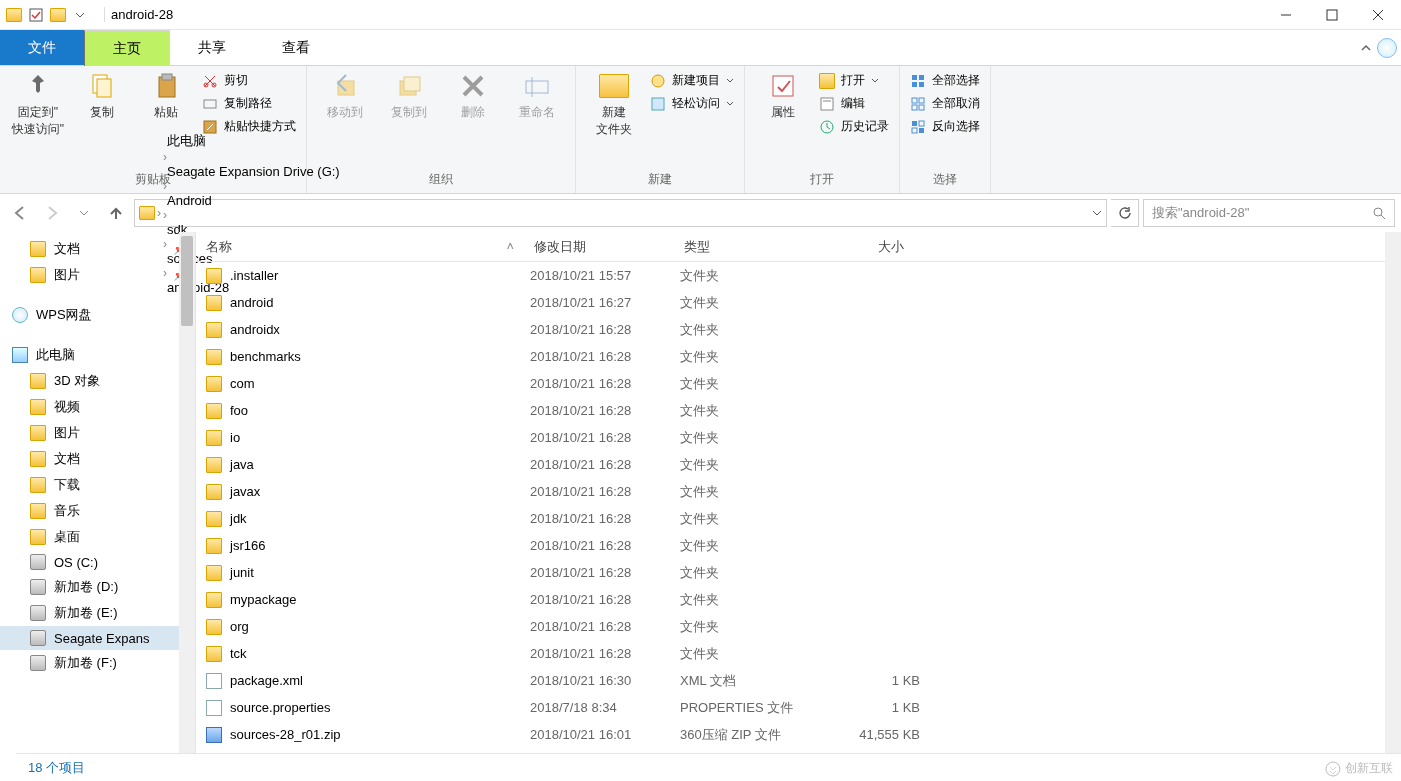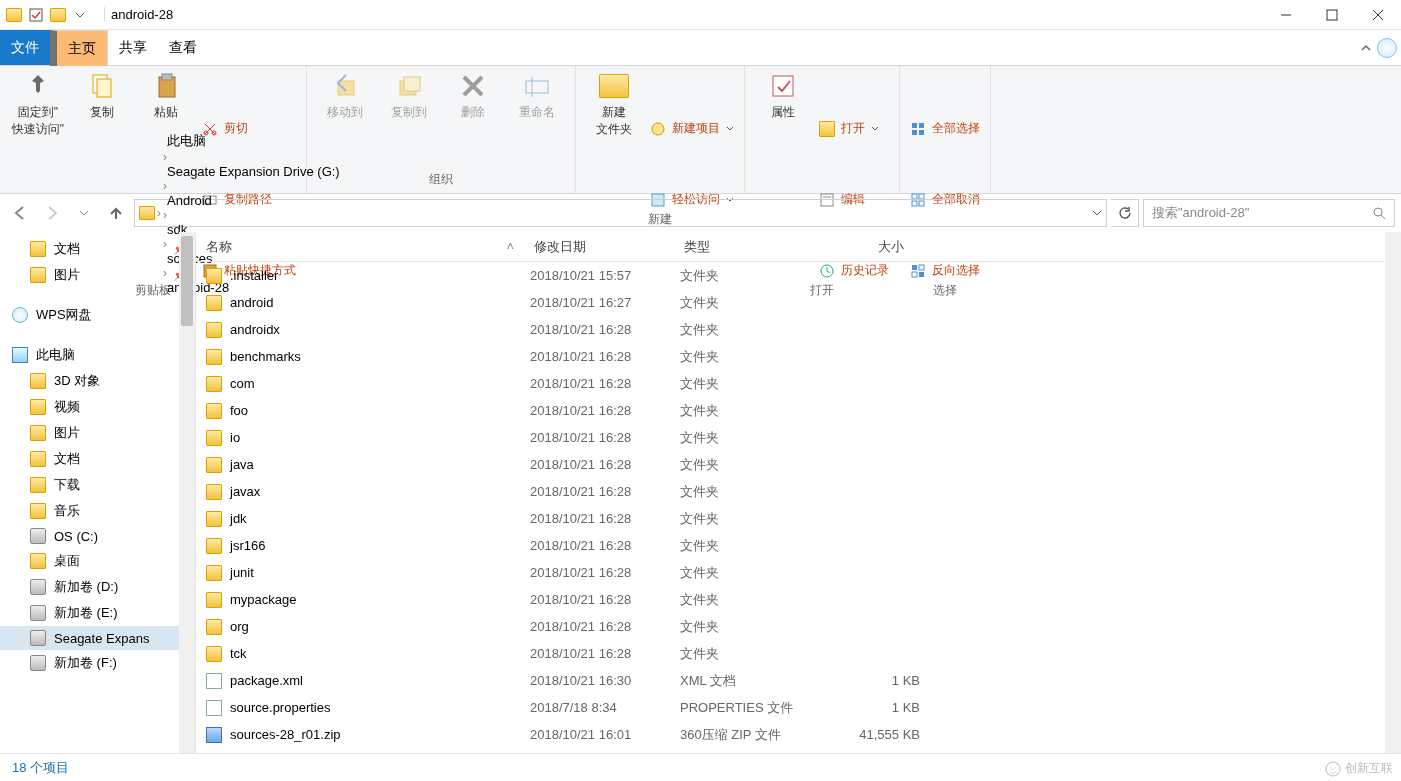--- a/index.html
+++ b/index.html
@@ -10,36 +10,36 @@
 .titlebar-left { display: flex; align-items: center; gap: 6px; padding-left: 6px; }
 .titlebar-title { margin-left: 10px; font-size: 13px; }
 .titlebar-controls { margin-left: auto; display: flex; }
 .win-btn { width: 46px; height: 30px; display: flex; align-items: center; justify-content: center; }
 .qat-icon { width: 16px; height: 16px; display: flex; align-items: center; justify-content: center; }
 .folder-ico { width: 16px; height: 14px; background: linear-gradient(#ffe9a6, #f5c241); border: 1px solid #e0a400; border-radius: 1px; }
 .divider-v { border-left: 1px solid #ddd; padding-left: 6px; }
 
 
 .ribbon-tabs { height: 36px; display: flex; align-items: stretch; background: #fff; border-bottom: 1px solid #d6d6d6; }
-.ribbon-tab { padding: 0 11px; display: flex; align-items: center; font-size: 14px; cursor: pointer; }
+.ribbon-tab { padding: 0 28px; display: flex; align-items: center; font-size: 14px; cursor: pointer; }
 .ribbon-tab.file { background: #1979ca; color: #fff; }
-.ribbon-tab.active { background: #fdba74; border-top: 1px solid #d6d6d6; border-left: 7px solid #737373; border-right: 1px solid #d6d6d6; margin-bottom: -1px; }
+.ribbon-tab.active { background: #bef264; border-top: 1px solid #d6d6d6; border-left: 1px solid #737373; border-right: 1px solid #d6d6d6; margin-bottom: -1px; }
 .ribbon-right { margin-left: auto; display: flex; align-items: center; padding-right: 4px; gap: 4px; }
 .help-badge { width: 20px; height: 20px; border-radius: 50%; background: radial-gradient(#fff,#cceeff); border: 1px solid #88bbee; }
 
 
 .ribbon { height: 128px; background: #f5f6f7; border-bottom: 1px solid #d6d6d6; display: flex; }
 .ribbon-group { display: flex; flex-direction: column; align-items: center; border-right: 1px solid #e3e3e3; padding: 4px 10px 2px; }
 .ribbon-group-body { flex: 1; display: flex; align-items: flex-start; gap: 8px; }
 .ribbon-group-label { font-size: 12px; color: #666; padding: 3px 0; }
 .rb-bigbtn { display: flex; flex-direction: column; align-items: center; width: 56px; gap: 2px; font-size: 12px; color: #333; text-align: center; }
 .rb-bigbtn.disabled { opacity: 0.45; }
 .rb-icon-lg { width: 32px; height: 32px; display: flex; align-items: center; justify-content: center; }
 .rb-smallcol { display: flex; flex-direction: column; gap: 6px; padding-top: 2px; }
-.rb-smallbtn { display: flex; align-items: center; gap: 6px; font-size: 12px; color: #c2410c; white-space: nowrap; margin-top: 48px; }
+.rb-smallbtn { display: flex; align-items: center; gap: 6px; font-size: 12px; color: #000000; white-space: nowrap; }
 .rb-smallbtn .ic { width: 16px; height: 16px; }
 
 
 .navbar { height: 38px; display: flex; align-items: center; padding: 0 6px; gap: 4px; }
 .nav-arrow { width: 28px; height: 28px; display: flex; align-items: center; justify-content: center; color: #888; }
 .addressbox { flex: 1; height: 28px; border: 1px solid #cfcfcf; display: flex; align-items: center; padding: 0 4px; gap: 2px; }
 .crumb { display: flex; align-items: center; gap: 4px; font-size: 13px; padding: 0 4px; }
 .crumb-sep { color: #888; }
 .addr-tail { margin-left: auto; display: flex; align-items: center; gap: 2px; }
 .refresh-btn { width: 28px; height: 28px; border: 1px solid #cfcfcf; border-left: none; display: flex; align-items: center; justify-content: center; }
@@ -70,21 +70,21 @@
 .file-rows { }
 .file-row { height: 27px; display: flex; align-items: center; font-size: 13px; }
 .file-ico { width: 16px; height: 16px; margin-left: 10px; margin-right: 8px; }
 .fname { width: 300px; }
 .fdate { width: 150px; color: #666; }
 .ftype { width: 150px; color: #666; }
 .fsize { width: 90px; text-align: right; color: #666; }
 .filepane .vscroll { position: absolute; right: 0; top: 0; bottom: 0; width: 16px; background: #f0f0f0; }
 
 
-.statusbar { position: absolute; bottom: 0; left: 0; right: 0; height: 28px; border-top: 1px solid #e5e5e5; display: flex; align-items: center; padding: 0 12px; font-size: 13px; color: #1a6fb0; }
+.statusbar { position: absolute; bottom: 0; left: 16px; right: 0; height: 28px; border-top: 1px solid #e5e5e5; display: flex; align-items: center; padding: 0 12px; font-size: 13px; color: #1a6fb0; }
 .watermark { position: absolute; right: 8px; bottom: 4px; font-size: 12px; color: #bbb; display: flex; align-items: center; gap: 4px; }
 
 
 .ic-folder { background: linear-gradient(#ffe9a6,#f3c23b); border: 1px solid #d9a400; border-radius: 1px; }
 .ic-doc { background: #fff; border: 1px solid #8aa; }
 .ic-zip { background: linear-gradient(#bcd9ff,#6aa7e8); border: 1px solid #3a6fb0; }
 .ic-drive { background: linear-gradient(#eee,#bbb); border: 1px solid #888; border-radius: 2px; }
 .ic-pc { background: linear-gradient(#dff,#9cf); border: 1px solid #48a; }
 .ic-cloud { background: radial-gradient(#fff,#cce6ff); border: 1px solid #6bb; border-radius: 50%; }
 svg { display: block; }
@@ -463,26 +463,26 @@
         </div>
         <div class="side-item lvl1">
           <span class="side-ico ic-folder"></span>
           <span>下载</span>
         </div>
         <div class="side-item lvl1">
           <span class="side-ico ic-folder"></span>
           <span>音乐</span>
         </div>
         <div class="side-item lvl1">
+          <span class="side-ico ic-folder"></span>
+          <span>桌面</span>
+        </div>
+        <div class="side-item lvl1">
           <span class="side-ico ic-drive"></span>
           <span>OS (C:)</span>
-        </div>
-        <div class="side-item lvl1">
-          <span class="side-ico ic-folder"></span>
-          <span>桌面</span>
         </div>
         <div class="side-item lvl1">
           <span class="side-ico ic-drive"></span>
           <span>新加卷 (D:)</span>
         </div>
         <div class="side-item lvl1">
           <span class="side-ico ic-drive"></span>
           <span>新加卷 (E:)</span>
         </div>
         <div class="side-item lvl1 selected">

